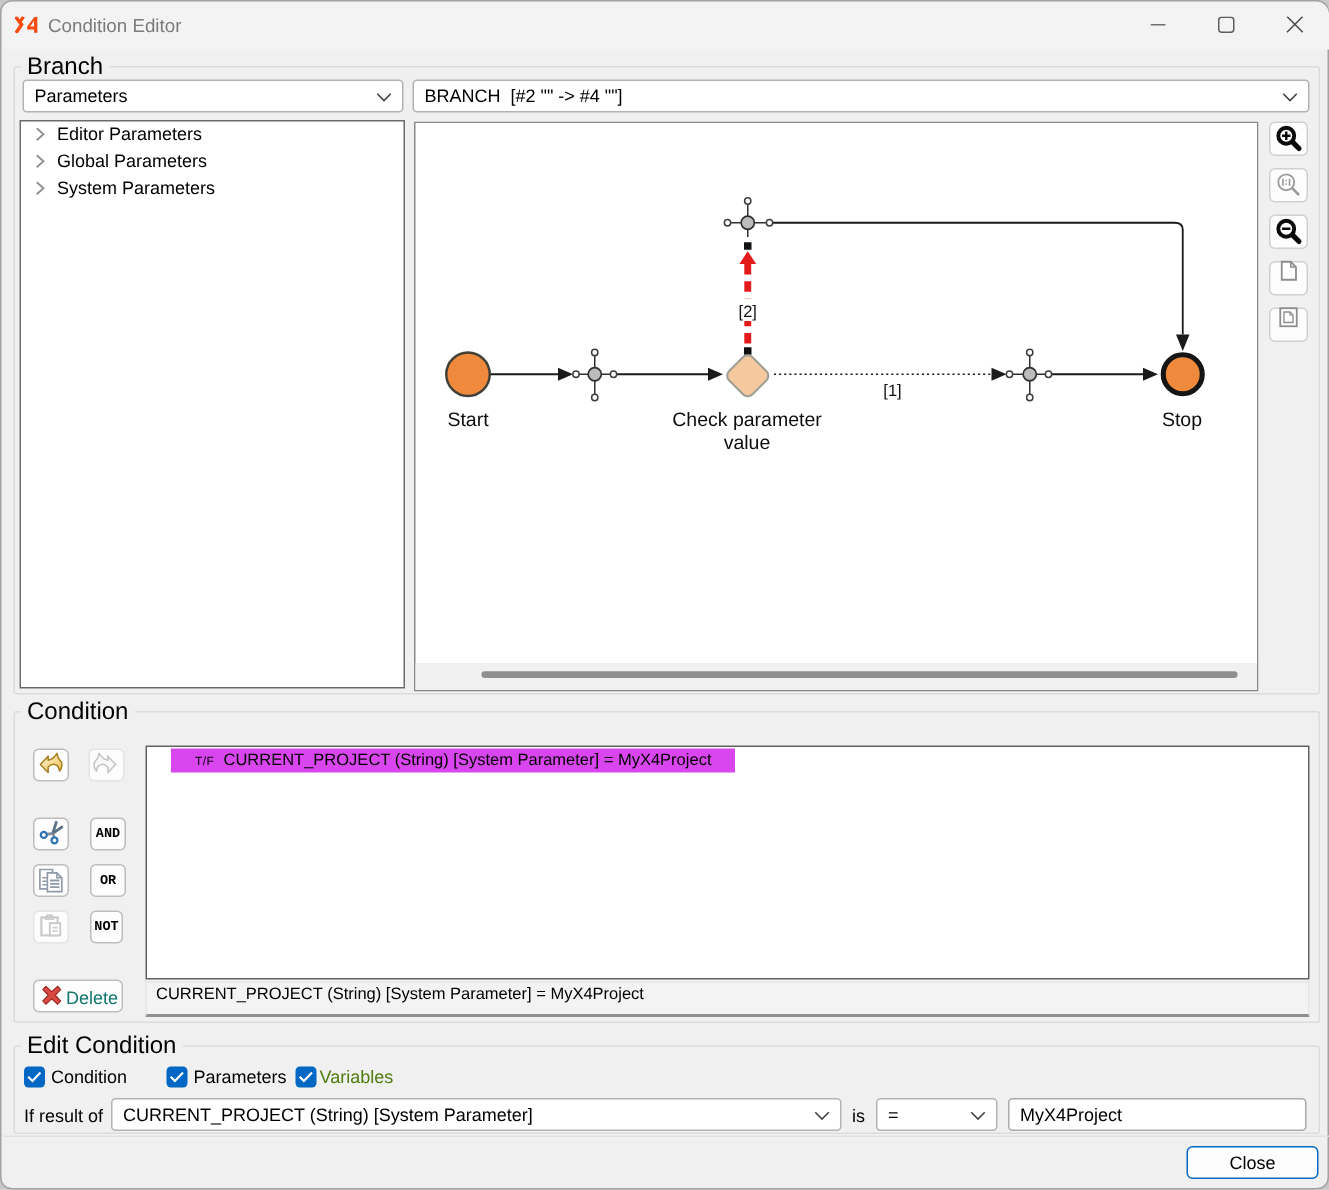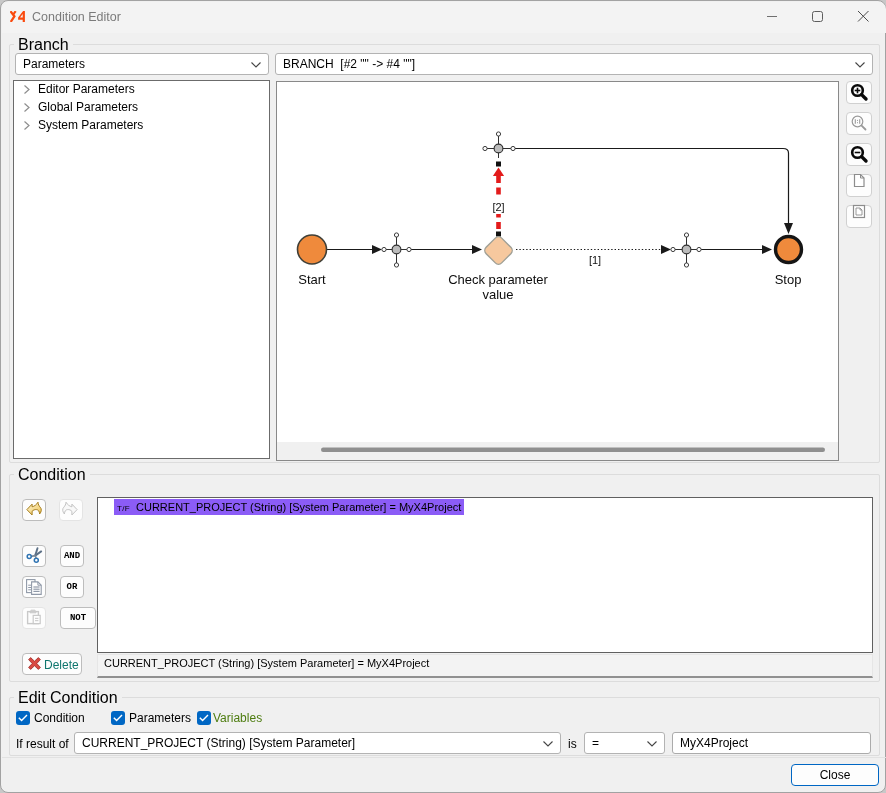--- a/index.html
+++ b/index.html
@@ -201,21 +201,21 @@
   <div class="grp" style="left:8px;top:473px;width:871px;height:208px"></div>
   <div class="grplabel" style="left:13px;top:467px">Condition</div>
 
   <div class="tbtn" style="left:21px;top:498px;width:24px;height:22px;border-color:#bdbdbd"></div>
   <div class="tbtn" style="left:58px;top:498px;width:24px;height:22px;border-color:#e4e4e4"></div>
   <div class="tbtn" style="left:21px;top:544px;width:24px;height:22px;border-color:#bdbdbd"></div>
   <div class="opbtn" style="left:59px;top:544px;width:24px;height:22px;line-height:21px">AND</div>
   <div class="tbtn" style="left:21px;top:575px;width:24px;height:22px;border-color:#bdbdbd"></div>
   <div class="opbtn" style="left:59px;top:575px;width:24px;height:22px;line-height:21px">OR</div>
   <div class="tbtn" style="left:21px;top:606px;width:24px;height:22px;border-color:#e4e4e4"></div>
-  <div class="opbtn" style="left:59px;top:606px;width:36px;height:22px;line-height:21px">NOT</div>
+  <div class="opbtn" style="left:59px;top:606px;width:22px;height:22px;line-height:21px">NOT</div>
 
   <svg class="abs" style="left:25px;top:500px" width="17" height="17" viewBox="0 0 17 17">
     <defs>
         <linearGradient id="gold" x1="0" y1="0" x2="1" y2="1">
       <stop offset="0" stop-color="#fdf6d8"></stop>
           <stop offset="1" stop-color="#eec253"></stop>
         </linearGradient>
       </defs>
     <path d="M0.9,8.6 L6.1,3.1 L6.1,5.8 C8.4,5.3 10.6,3.7 12,1.2 C12.2,3.4 12.9,4.9 14.2,6.2 C15.8,7.8 15.7,10.6 13.6,13 C13.4,10.3 12.5,8.8 10.4,8.6 C8.8,8.4 7.4,9.0 6.1,10.3 L6.1,14 Z" fill="url(#gold)" stroke="#a57d1c" stroke-width="1" stroke-linejoin="round"></path>
   </svg>
@@ -263,21 +263,21 @@
       </g>
   </svg>
 
   <div class="tbtn" style="left:21px;top:652px;width:60px;height:22px;border-color:#bdbdbd"></div>
   <svg class="abs" style="left:27px;top:656px" width="13" height="13" viewBox="0 0 13 13">
     <path d="M2.6,0.6 L6.5,4.2 L10.4,0.6 L12.4,2.6 L8.8,6.5 L12.4,10.4 L10.4,12.4 L6.5,8.8 L2.6,12.4 L0.6,10.4 L4.2,6.5 L0.6,2.6 Z" fill="#d94a43" stroke="#9c2a24" stroke-width="0.8"></path>
   </svg>
   <div class="abs" style="left:43px;top:657px;font-size:12px;color:#0f766e">Delete</div>
 
   <div class="whitebox" style="left:96px;top:496px;width:776px;height:156px;border-color:#606060"></div>
-  <div class="abs" style="left:113px;top:498px;height:16px;background:#8b5cf6;padding:0 3px;font-size:11px;line-height:16px;color:#000">
+  <div class="abs" style="left:113px;top:498px;height:16px;background:#d946ef;padding:0 16px;font-size:11px;line-height:16px;color:#000">
     <span style="font-size:8px;letter-spacing:0.3px">T/F</span>&nbsp; CURRENT_PROJECT (String) [System Parameter] = MyX4Project
   </div>
 
   <div class="abs" style="left:96px;top:653px;width:776px;height:24px;background:#f3f3f3;border:1px solid #e6e6e6;border-bottom:2px solid #909090"></div>
   <div class="abs" style="left:103px;top:656px;font-size:11px;color:#000">CURRENT_PROJECT (String) [System Parameter] = MyX4Project</div>
 
   <div class="grp" style="left:8px;top:696px;width:871px;height:59px"></div>
   <div class="grplabel" style="left:13px;top:690px">Edit Condition</div>
 
   <div class="abs" style="left:15px;top:710px;width:14px;height:14px;background:#0067c4;border-radius:3px"></div>

